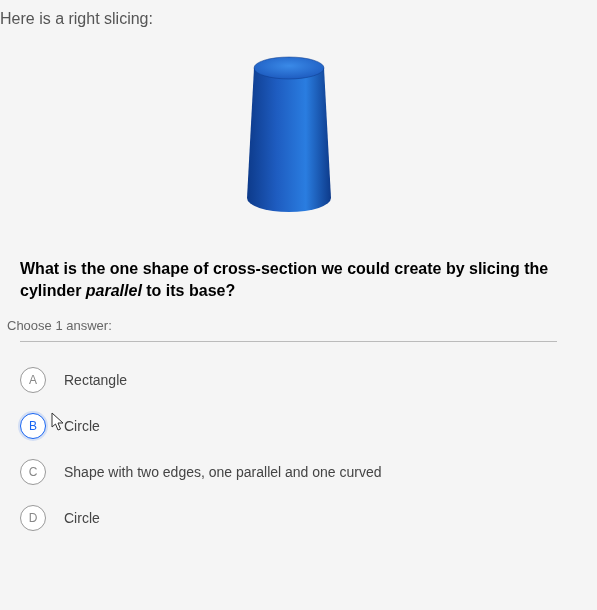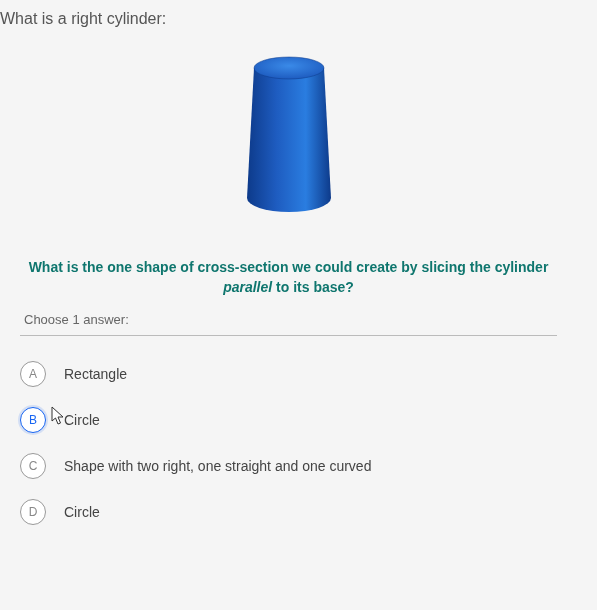--- a/index.html
+++ b/index.html
@@ -28,34 +28,33 @@
       display: flex;
       justify-content: center;
       align-items: center;
       margin-bottom: 20px;
     }
     .cylinder-svg {
       width: 140px;
       height: 180px;
     }
     .question-text {
-      font-size: 14px;
+      font-size: 16px;
       font-weight: 600;
-      color: #0f766e;
+      color: #000000;
       margin: 10px 20px 5px 20px;
       line-height: 1.4;
-      text-align: center;
     }
     .question-text .italic {
       font-style: italic;
     }
     .instruction {
       font-size: 13px;
       color: #666;
-      margin: 15px 20px 8px 24px;
+      margin: 15px 20px 8px 7px;
       font-weight: 500;
     }
     .divider {
       border: none;
       border-top: 1px solid #bbb;
       margin: 0 20px 15px 20px;
     }
     .options {
       padding: 0 20px;
     }
@@ -92,21 +91,21 @@
     .cursor-icon {
       position: absolute;
       left: 30px;
       top: 8px;
       pointer-events: none;
     }
   </style>
 </head>
 <body>
 
-<div class="intro-text">What is a right cylinder:</div>
+<div class="intro-text">Here is a right slicing:</div>
 
 <div class="figure-area">
   <svg class="cylinder-svg" viewBox="0 0 140 180">
     <defs>
       <linearGradient id="sideGrad" x1="0%" y1="0%" x2="100%" y2="0%">
         <stop offset="0%" stop-color="#0d3a8a"></stop>
         <stop offset="35%" stop-color="#1e5cc0"></stop>
         <stop offset="70%" stop-color="#2a7de0"></stop>
         <stop offset="100%" stop-color="#0d3a8a"></stop>
       </linearGradient>
@@ -139,21 +138,21 @@
   <div class="option selected">
     <div class="option-letter">B</div>
     <svg class="cursor-icon" width="18" height="22" viewBox="0 0 18 22">
       <path d="M 2 2 L 2 16 L 5.5 13 L 8 19 L 10.5 18 L 8 12 L 13 12 Z" fill="#fff" stroke="#333" stroke-width="1"></path>
     </svg>
     <div class="option-label">Circle</div>
   </div>
 
   <div class="option">
     <div class="option-letter">C</div>
-    <div class="option-label">Shape with two right, one straight and one curved</div>
+    <div class="option-label">Shape with two edges, one parallel and one curved</div>
   </div>
 
   <div class="option">
     <div class="option-letter">D</div>
     <div class="option-label">Circle</div>
   </div>
 
 </div>
 
 </body></html>

